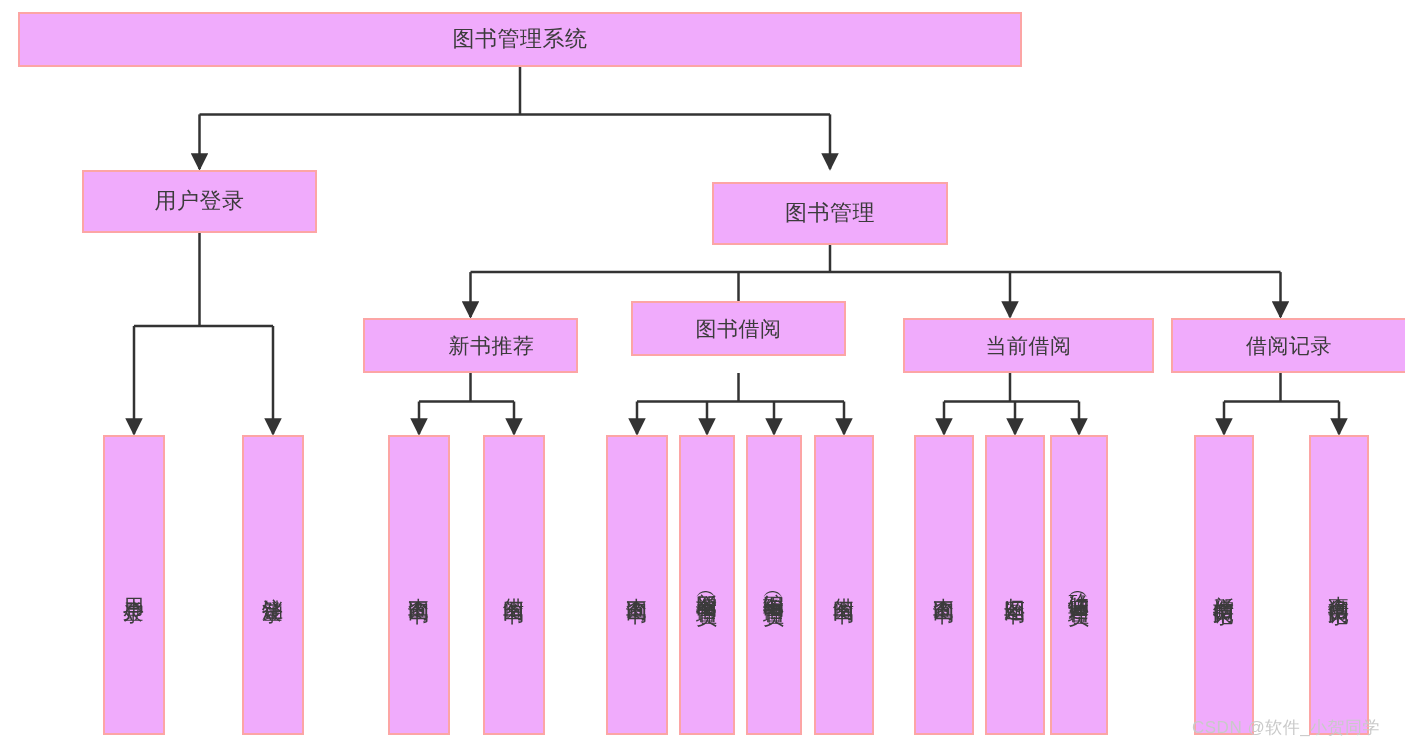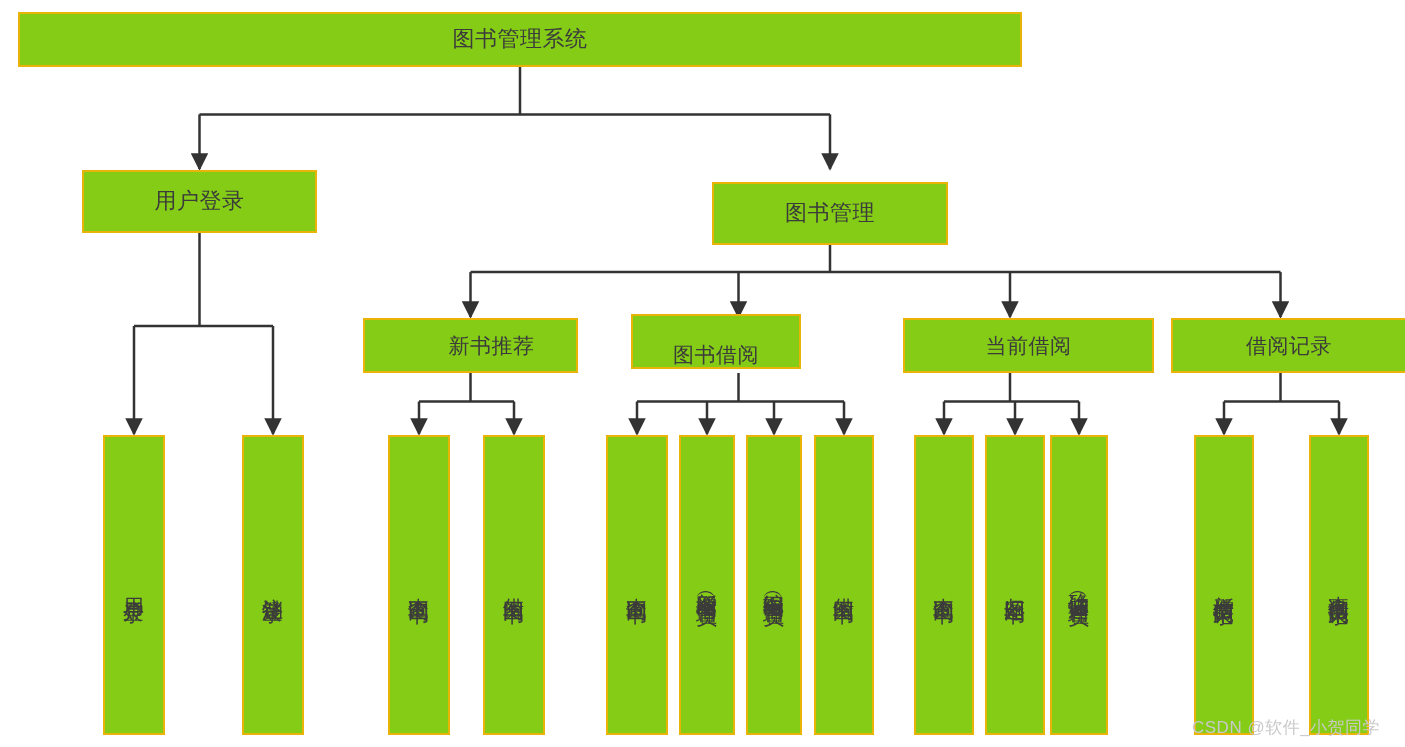--- a/index.html
+++ b/index.html
@@ -21,22 +21,22 @@
   #edges {
     position: absolute;
     left: 0;
     top: 0;
     width: 1405px;
     height: 747px;
   }
   .node {
     position: absolute;
     box-sizing: border-box;
-    background: #84cc16;
-    border: 2px solid #eab308;
+    background: #f0abfc;
+    border: 2px solid #fca5a5;
     display: flex;
     align-items: center;
     justify-content: center;
     overflow: hidden;
   }
   .node .label {
     color: #3b3b3b;
     font-size: 21px;
     line-height: 1.12;
     letter-spacing: 0.5px;
@@ -116,21 +116,21 @@
       </div>
       <div class="node lvl2" style="left: 82px; top: 170px; width: 235px; height: 63px;">
         <span class="label">用户登录</span>
       </div>
       <div class="node lvl2" style="left: 712px; top: 182px; width: 236px; height: 63px;">
         <span class="label">图书管理</span>
       </div>
       <div class="node lvl3" style="left: 363px; top: 318px; width: 215px; height: 55px; padding-left: 42px;">
         <span class="label">新书推荐</span>
       </div>
-      <div class="node lvl3" style="left: 631px; top: 314px; width: 170px; height: 55px; align-items: flex-end;">
+      <div class="node lvl3" style="left: 631px; top: 301px; width: 215px; height: 55px;">
         <span class="label">图书借阅</span>
       </div>
       <div class="node lvl3" style="left: 903px; top: 318px; width: 251px; height: 55px;">
         <span class="label">当前借阅</span>
       </div>
       <div class="node lvl3" style="left: 1171px; top: 318px; width: 236px; height: 55px;">
         <span class="label">借阅记录</span>
       </div>
       <div class="node lvl4 vertical" style="left: 103px; top: 435px; width: 62px; height: 300px;">
         <span class="label">用户登录</span>

